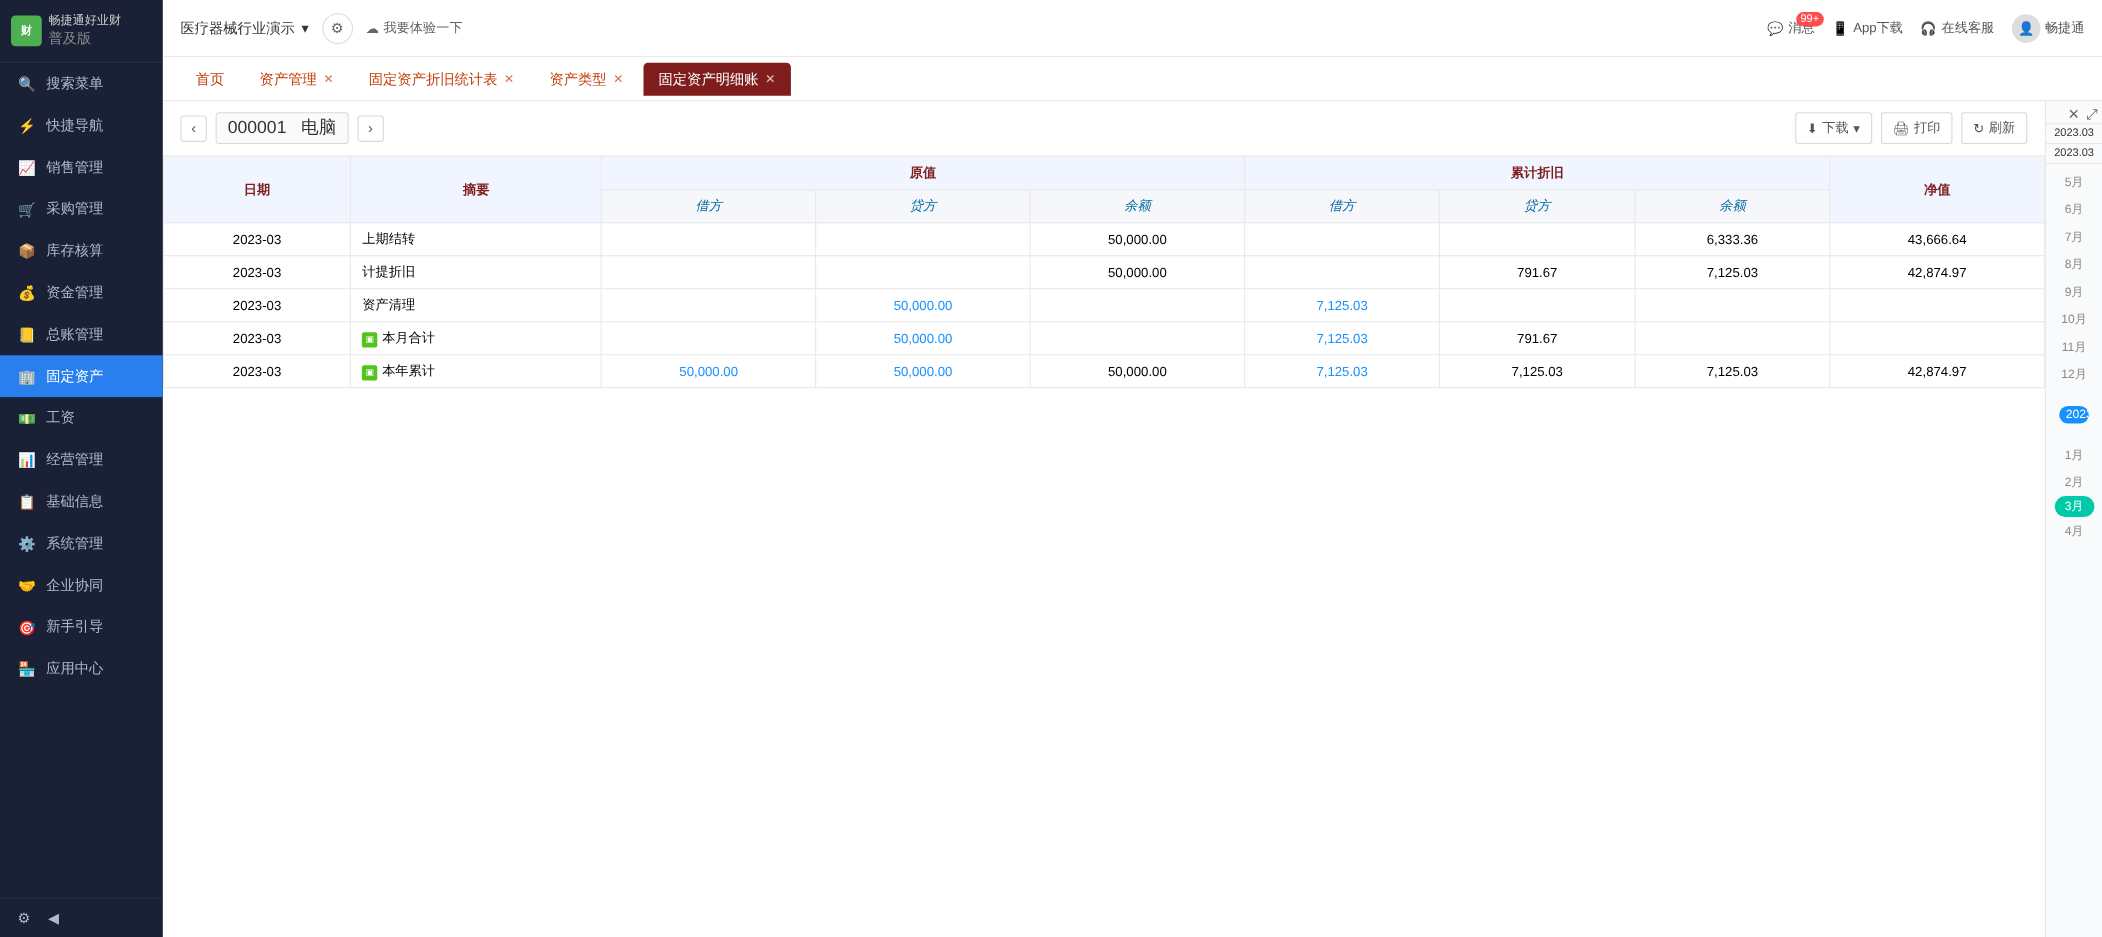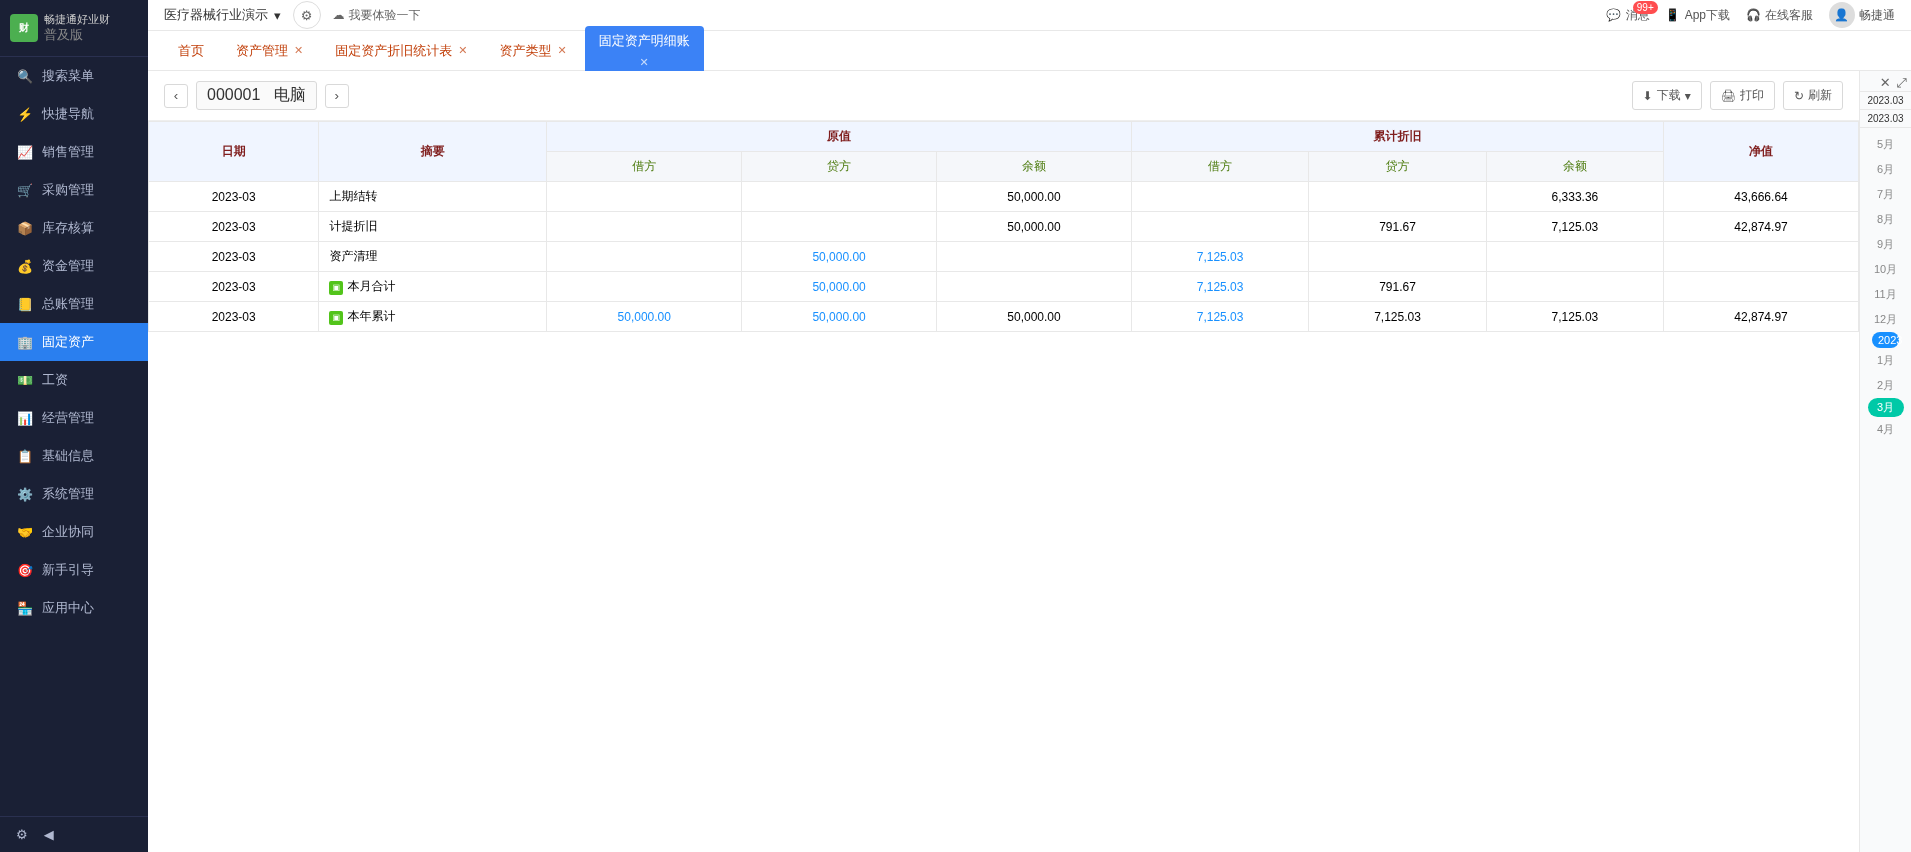--- a/index.html
+++ b/index.html
@@ -17,60 +17,60 @@
     .sidebar-item { display: flex; align-items: center; gap: 8px; padding: 10px 16px; cursor: pointer; color: #b0b8d0; font-size: 13px; transition: background 0.2s; }
     .sidebar-item.active { background: #2a7fef; color: #fff; }
     .sidebar-item .icon { width: 18px; height: 18px; flex-shrink: 0; display: flex; align-items: center; justify-content: center; }
     .sidebar-bottom { border-top: 1px solid #2a3050; display: flex; align-items: center; padding: 10px 16px; gap: 16px; }
     .sidebar-bottom .icon { color: #b0b8d0; cursor: pointer; }
 
     
     .main { flex: 1; display: flex; flex-direction: column; overflow: hidden; }
 
     
-    .top-header { background: #fff; height: 31px; display: flex; align-items: center; padding: 0 16px; border-bottom: 1px solid #e8e8e8; gap: 12px; flex-shrink: 0; }
+    .top-header { background: #fff; height: 52px; display: flex; align-items: center; padding: 0 16px; border-bottom: 1px solid #e8e8e8; gap: 12px; flex-shrink: 0; }
     .company-selector { display: flex; align-items: center; gap: 6px; cursor: pointer; font-size: 13px; color: #333; }
     .settings-btn { width: 28px; height: 28px; border-radius: 50%; border: 1px solid #ddd; display: flex; align-items: center; justify-content: center; cursor: pointer; color: #666; }
     .experience-btn { display: flex; align-items: center; gap: 4px; color: #666; font-size: 12px; cursor: pointer; }
     .header-right { margin-left: auto; display: flex; align-items: center; gap: 16px; }
     .header-action { display: flex; align-items: center; gap: 4px; font-size: 12px; color: #555; cursor: pointer; position: relative; }
     .badge { background: #ff4d4f; color: #fff; font-size: 10px; border-radius: 8px; padding: 1px 4px; position: absolute; top: -6px; right: -8px; }
     .user-avatar { width: 26px; height: 26px; border-radius: 50%; background: #ddd; display: flex; align-items: center; justify-content: center; }
 
     
     .tab-bar { background: #fff; display: flex; align-items: center; padding: 0 16px; border-bottom: 1px solid #e8e8e8; flex-shrink: 0; height: 40px; gap: 4px; }
     .tab { display: flex; align-items: center; gap: 6px; padding: 6px 14px; border-radius: 4px 4px 0 0; font-size: 13px; cursor: pointer; color: #c2410c; }
-    .tab.active { background: #3b82f6; color: #fff; flex-direction: column; }
+    .tab.active { background: #7f1d1d; color: #fff; }
     .tab .close-btn { font-size: 11px; opacity: 0.7; }
 
     
     .content-area { flex: 1; display: flex; overflow: hidden; }
 
     
     .page-content { flex: 1; background: #fff; display: flex; flex-direction: column; overflow: hidden; }
 
     
     .page-toolbar { padding: 10px 16px; display: flex; align-items: center; gap: 8px; border-bottom: 1px solid #eee; flex-shrink: 0; }
     .nav-btn { width: 24px; height: 24px; border: 1px solid #d9d9d9; border-radius: 3px; display: flex; align-items: center; justify-content: center; cursor: pointer; background: #fff; color: #555; }
     .asset-tag { border: 1px solid #d9d9d9; border-radius: 3px; padding: 3px 10px; font-size: 16px; color: #333; background: #fafafa; }
     .toolbar-right { margin-left: auto; display: flex; gap: 8px; }
     .action-btn { display: flex; align-items: center; gap: 4px; padding: 5px 10px; border: 1px solid #d9d9d9; border-radius: 3px; cursor: pointer; background: #fff; font-size: 12px; color: #555; }
 
     
     .table-container { flex: 1; overflow: auto; padding: 0; }
     .data-table { width: 100%; border-collapse: collapse; font-size: 12px; }
     .data-table th, .data-table td { border: 1px solid #e8e8e8; padding: 6px 10px; text-align: center; white-space: nowrap; }
     .data-table thead tr:first-child th { background: #f0f5ff; font-weight: 600; color: #7f1d1d; }
-    .data-table thead tr:last-child th { background: #f5f7fa; font-weight: normal; color: #4d7c0f; }
+    .data-table thead tr:last-child th { background: #f5f7fa; font-weight: normal; color: #0369a1; font-style: italic; }
     .data-table td.text-left { text-align: left; }
     .data-table td.blue-text { color: #1890ff; }
     .data-table td.month-total { font-weight: 500; }
     .tag-icon { display: inline-block; width: 14px; height: 14px; background: #52c41a; border-radius: 2px; color: #fff; font-size: 8px; text-align: center; line-height: 14px; margin-right: 4px; }
     .timeline-item { font-size: 11px; color: #888; padding: 5px 0; cursor: pointer; text-align: center; width: 100%; }
-    .timeline-item.active-year { background: #1890ff; color: #fff; border-radius: 10px; width: 27px; margin: 0 auto; padding: 2px 6px; }
+    .timeline-item.active-year { background: #1890ff; color: #fff; border-radius: 10px; width: 27px; margin: 16px auto; padding: 2px 6px; }
     .timeline-item.active-month { background: #00c9a7; color: #fff; border-radius: 10px; width: 36px; margin: 0 auto; padding: 2px 6px; }
     .col-group-header { background: #e8eef8; }
   </style>
 </head>
 <body>
 
 <div class="sidebar">
   <div class="sidebar-logo">
     <div class="sidebar-logo-icon">财</div>
     <div>

